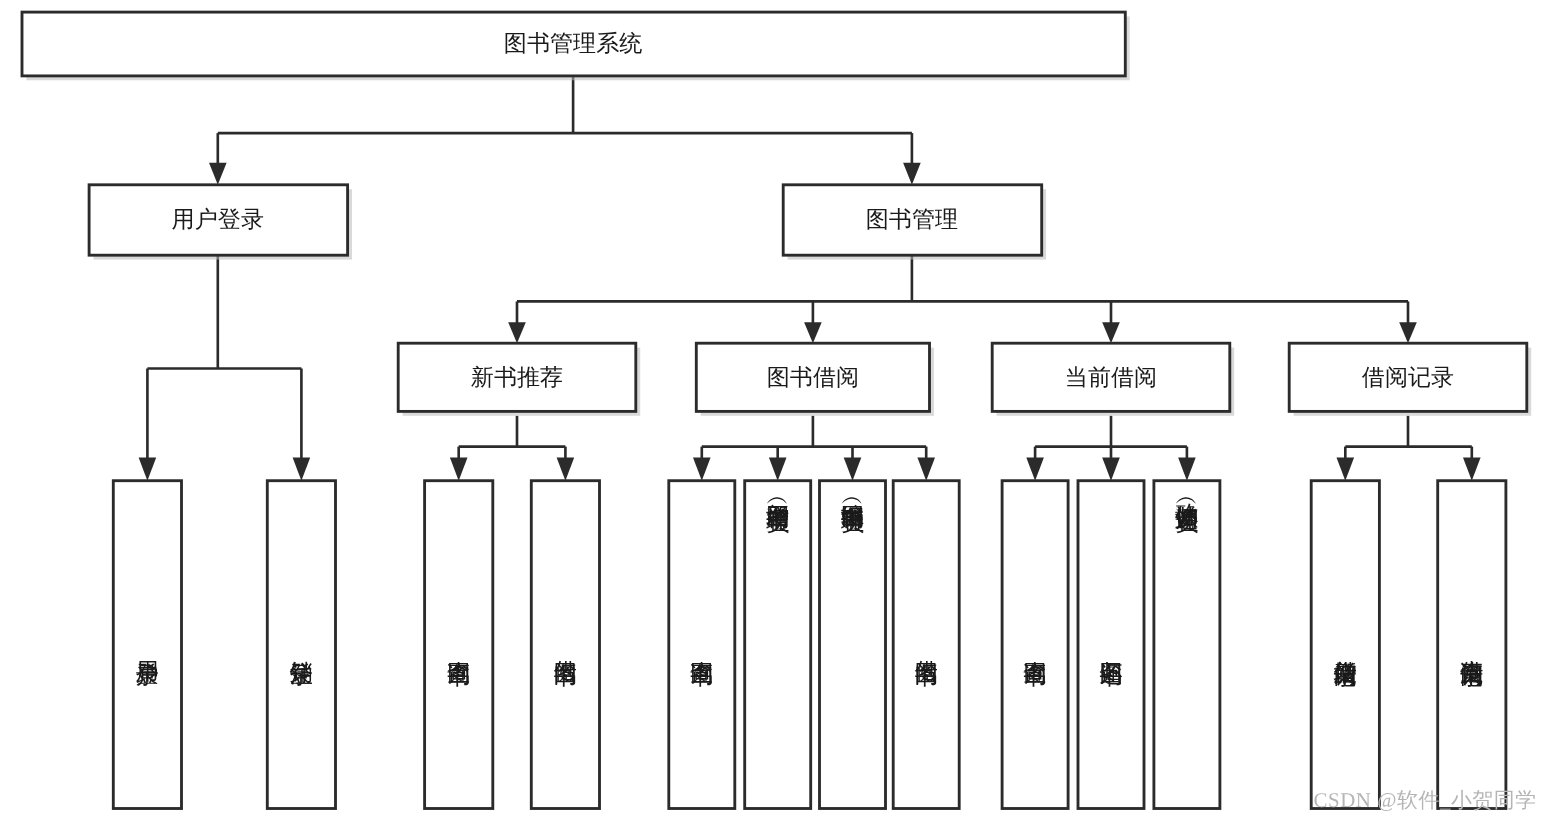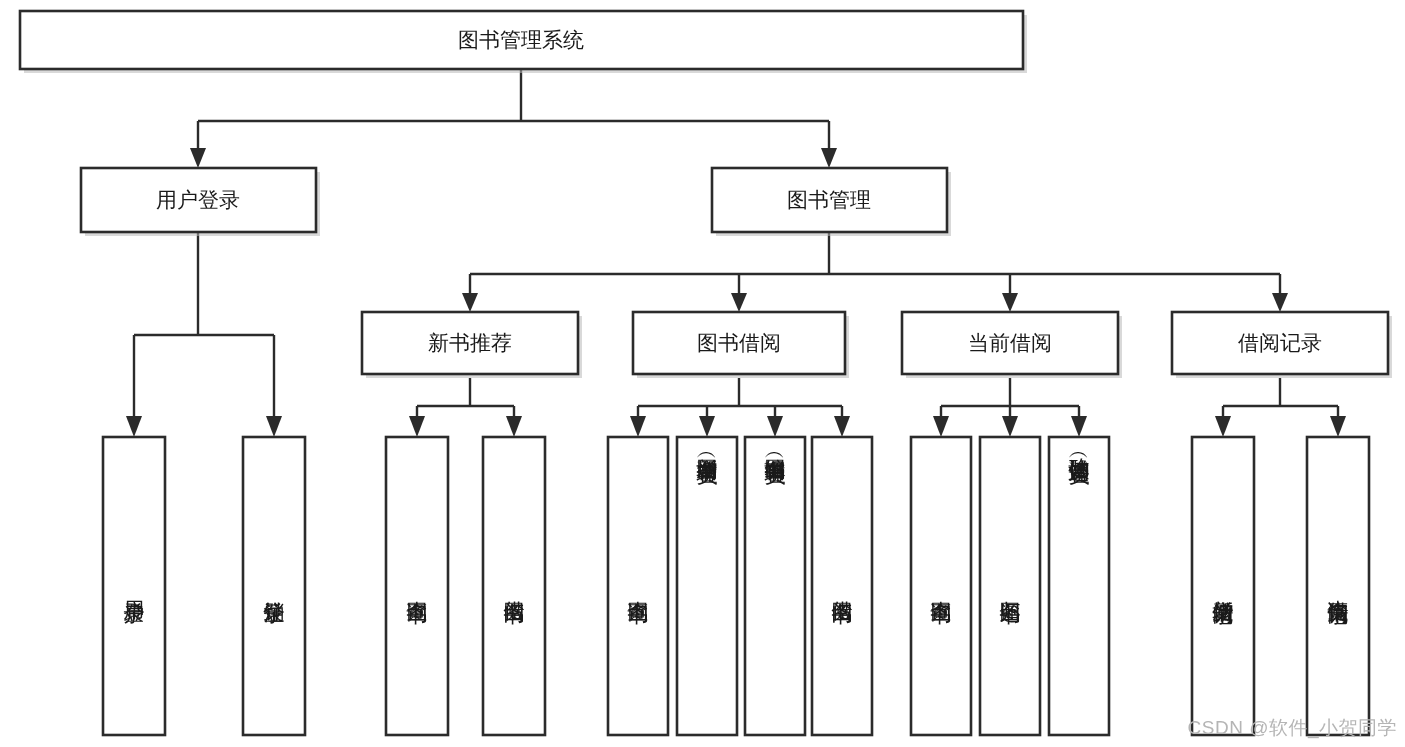--- a/index.html
+++ b/index.html
@@ -63,21 +63,21 @@
     font-size: 21px;
     line-height: 1.05;
     letter-spacing: 1px;
     color: #1a1a1a;
     white-space: nowrap;
   }
   .watermark {
     position: absolute;
     right: 8px;
     bottom: 6px;
-    font-family: Liberation Sans, sans-serif;
+    font-family: Liberation Serif, serif;
     font-size: 19px;
     color: #b5b5b5;
     letter-spacing: 0.5px;
     white-space: nowrap;
     margin-left: 20px;
   }
 </style>
 </head>
 <body>
 

